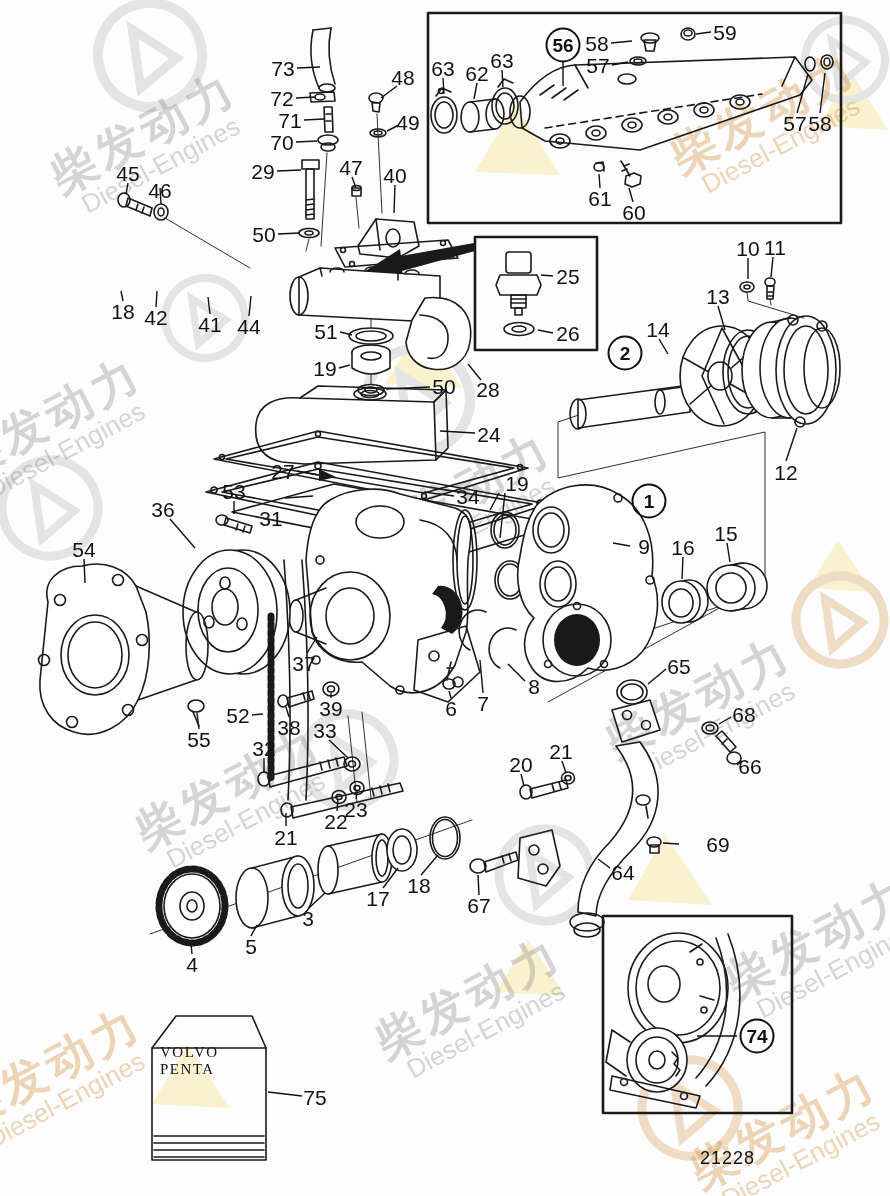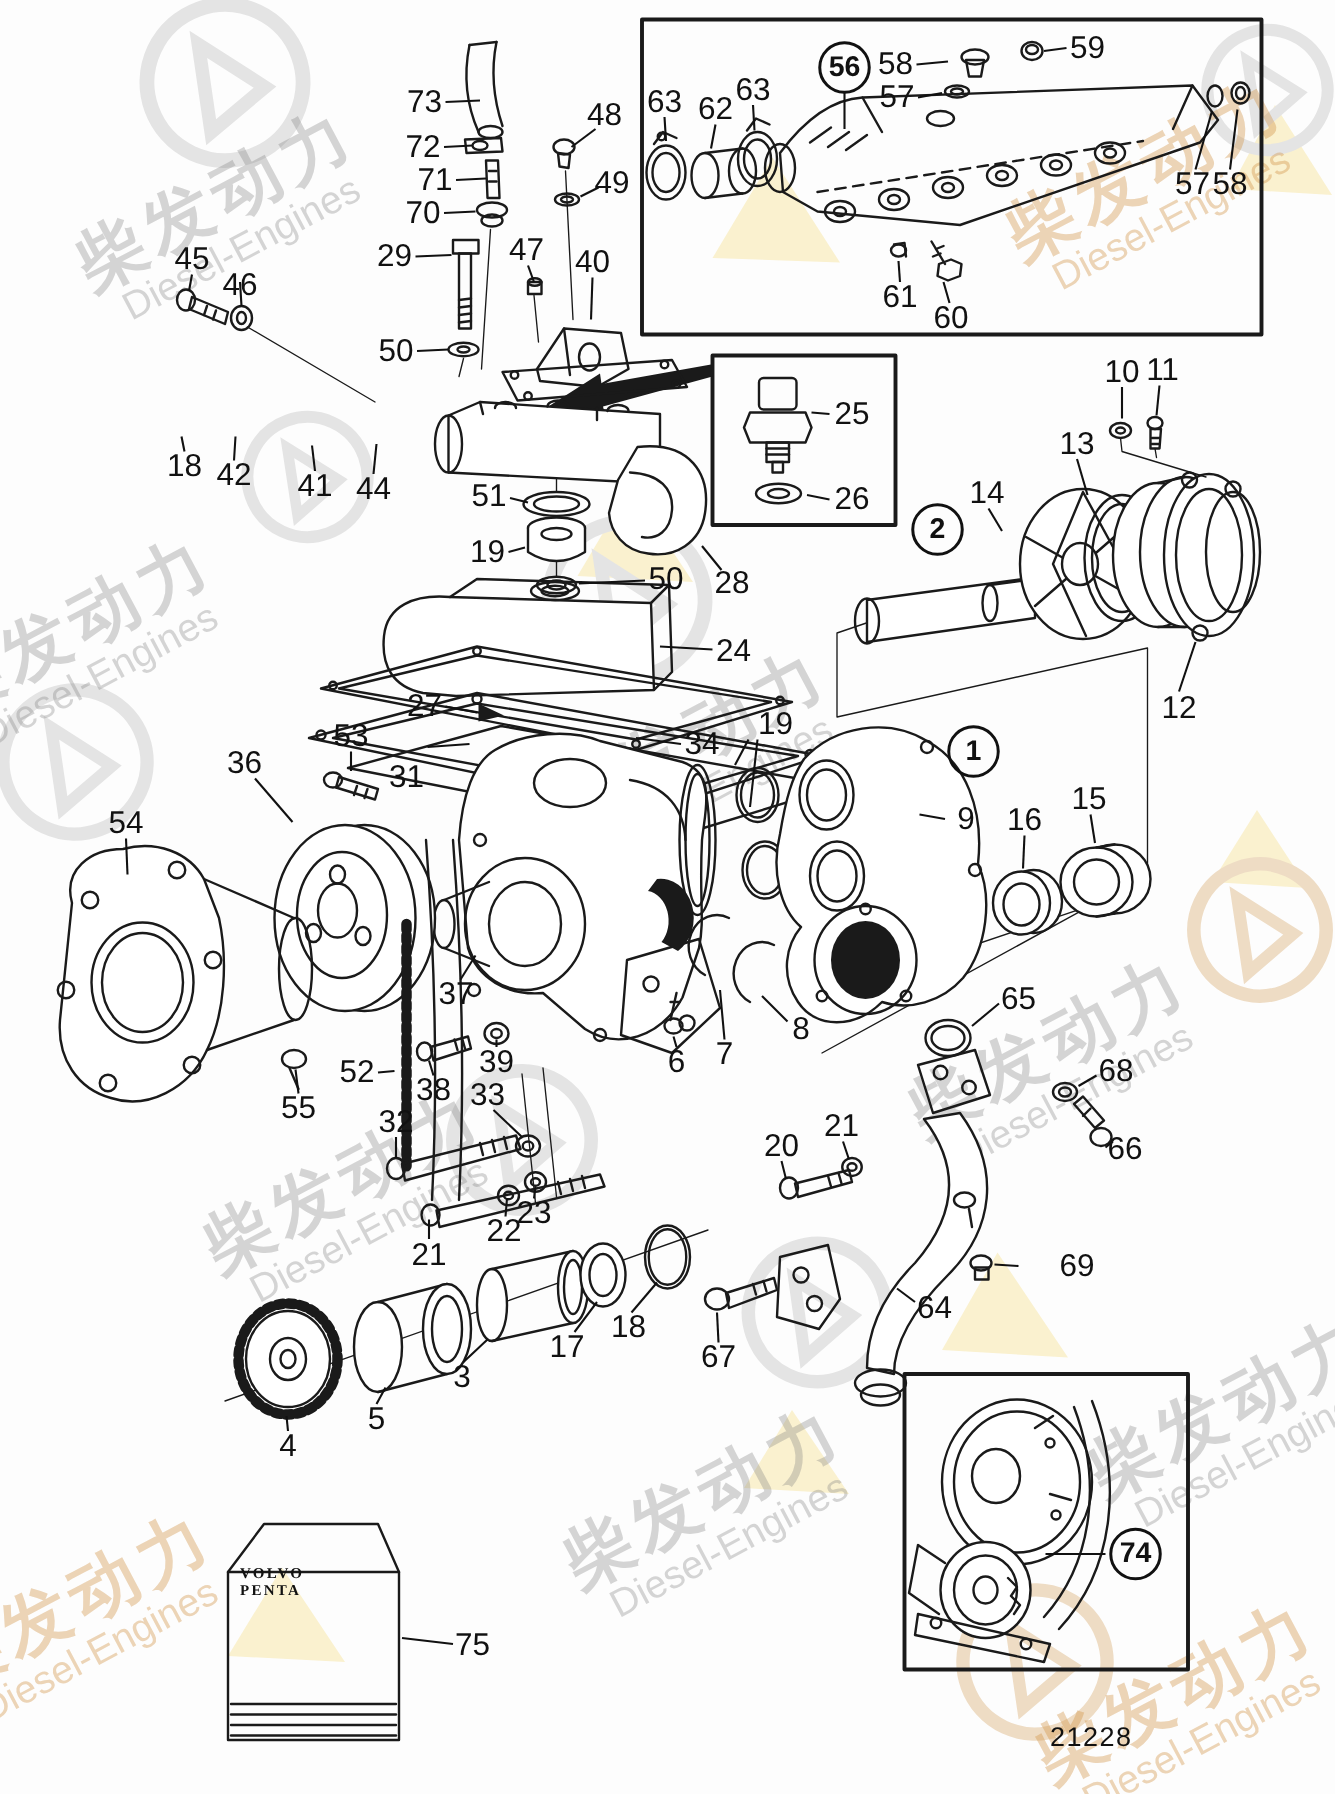--- a/index.html
+++ b/index.html
@@ -28,21 +28,21 @@
   .wm.gray{color:rgba(128,128,128,0.32);}
   .wm.orange{color:rgba(210,150,75,0.40);}
   
   .part-label{position:absolute;transform:translate(-50%,-50%);font-size:21px;color:#111;
       line-height:1;white-space:nowrap;}
   .part-label.circled{width:31px;height:31px;border:2px solid #111;border-radius:50%;
       display:flex;align-items:center;justify-content:center;font-size:19px;background:rgba(255,255,255,0.0);font-weight:bold;}
   #leaders line{stroke:#111;stroke-width:1.4;}
   
   #volvo-text{position:absolute;left:160px;top:1044px;font-family:"Liberation Serif",serif;
-      font-weight:bold;font-size:10px;letter-spacing:1.5px;color:#111;line-height:1.1;}
+      font-weight:normal;font-size:15px;letter-spacing:1.5px;color:#111;line-height:1.1;}
   #figure-number{position:absolute;left:700px;top:1148px;font-size:18px;color:#111;letter-spacing:1px;}
 </style>
 </head>
 <body>
 
 <div id="stage">
 
   <svg id="decor" width="890" height="1196">
     <polygon points="515,105 560,175 475,172" fill="#faf1cf"></polygon>
     <polygon points="850,70 888,130 820,126" fill="#faf1cf"></polygon>

